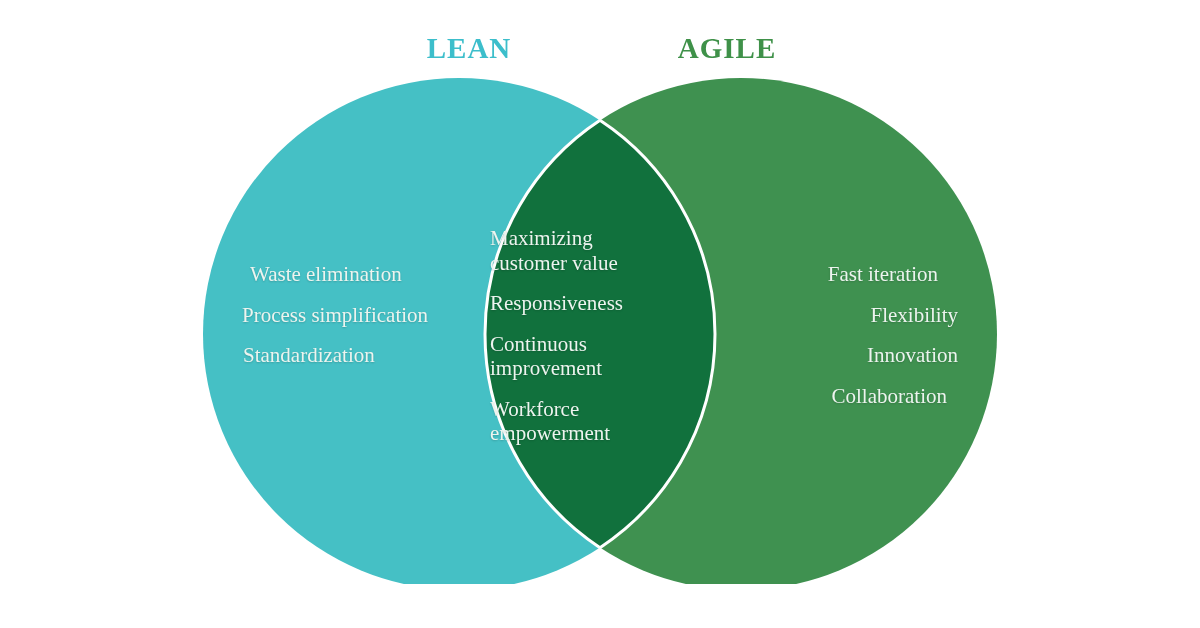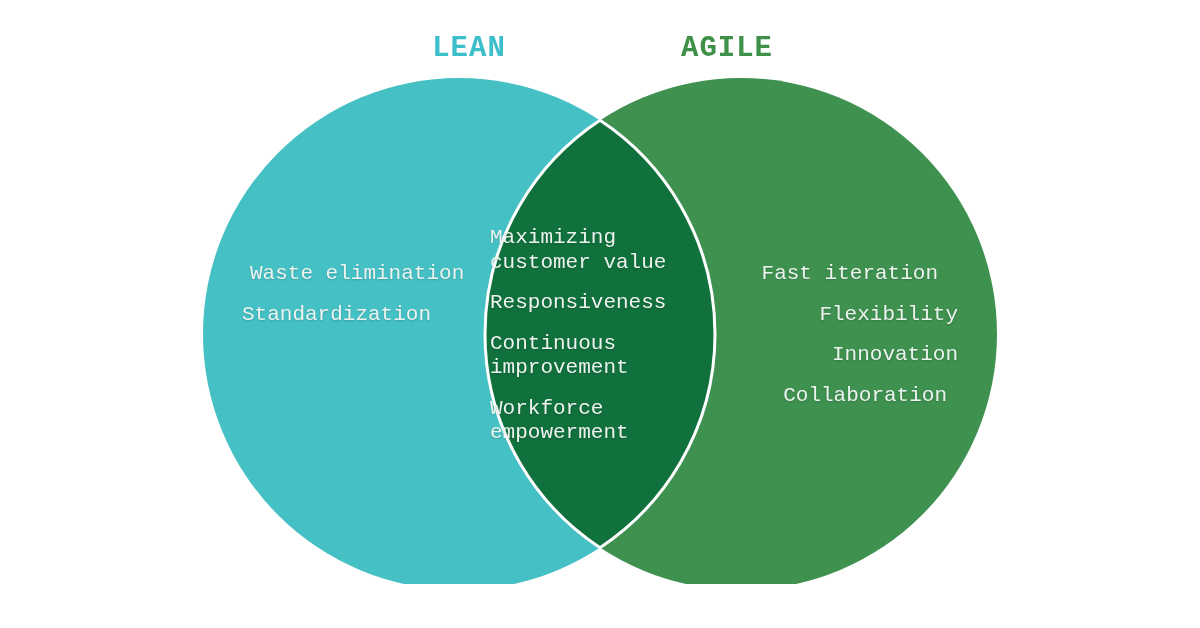--- a/index.html
+++ b/index.html
@@ -3,21 +3,21 @@
 <meta charset="utf-8">
 <style>
   * { margin: 0; padding: 0; box-sizing: border-box; }
   html, body { background: #ffffff; }
   .canvas {
     position: relative;
     width: 1200px;
     height: 584px;
     background: #ffffff;
     overflow: hidden;
-    font-family: Liberation Mono, monospace;
+    font-family: Liberation Serif, serif;
   }
   .venn-svg { position: absolute; left: 0; top: 0; width: 1200px; height: 628px; }
   .lens-path { stroke: #ffffff; stroke-width: 3; }
 
   .circle-title {
     position: absolute;
     top: 48px;
     transform: translate(-50%, -50%);
     font-size: 29px;
     font-weight: 700;
@@ -79,20 +79,21 @@
     <circle cx="459" cy="334" r="256" fill="#45C0C5"></circle>
     <circle cx="741" cy="334" r="256" fill="#3F9150"></circle>
     <path class="lens-path" d="M 600 120.33 A 256 256 0 0 1 600 547.67 A 256 256 0 0 1 600 120.33 Z" fill="#11713D"></path>
   </svg>
 
   <div class="circle-title title-lean">LEAN</div>
   <div class="circle-title title-agile">AGILE</div>
 
   <div class="left-list">
     <div class="item">Waste elimination</div>
+    <div class="item">Process simplification</div>
     <div class="item">Standardization</div>
   </div>
 
   <div class="lens-list">
     <div class="item">Maximizing
 customer value</div>
     <div class="item">Responsiveness</div>
     <div class="item">Continuous
 improvement</div>
     <div class="item">Workforce

